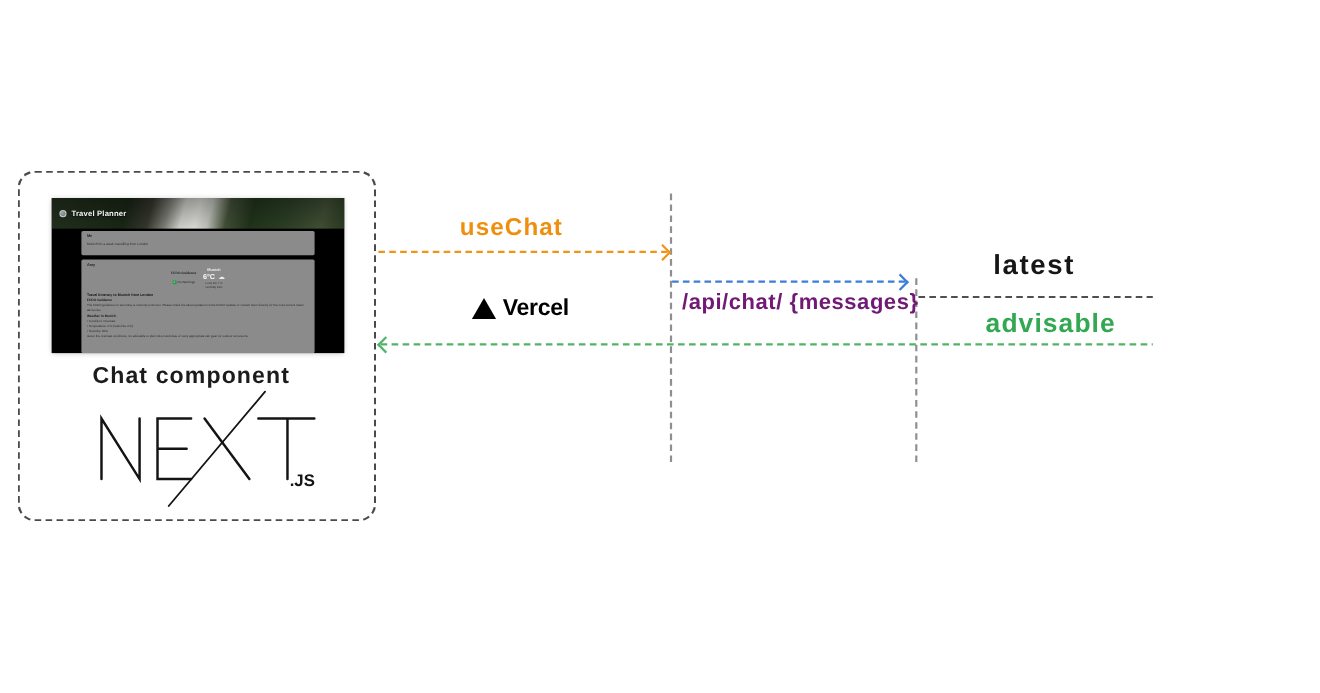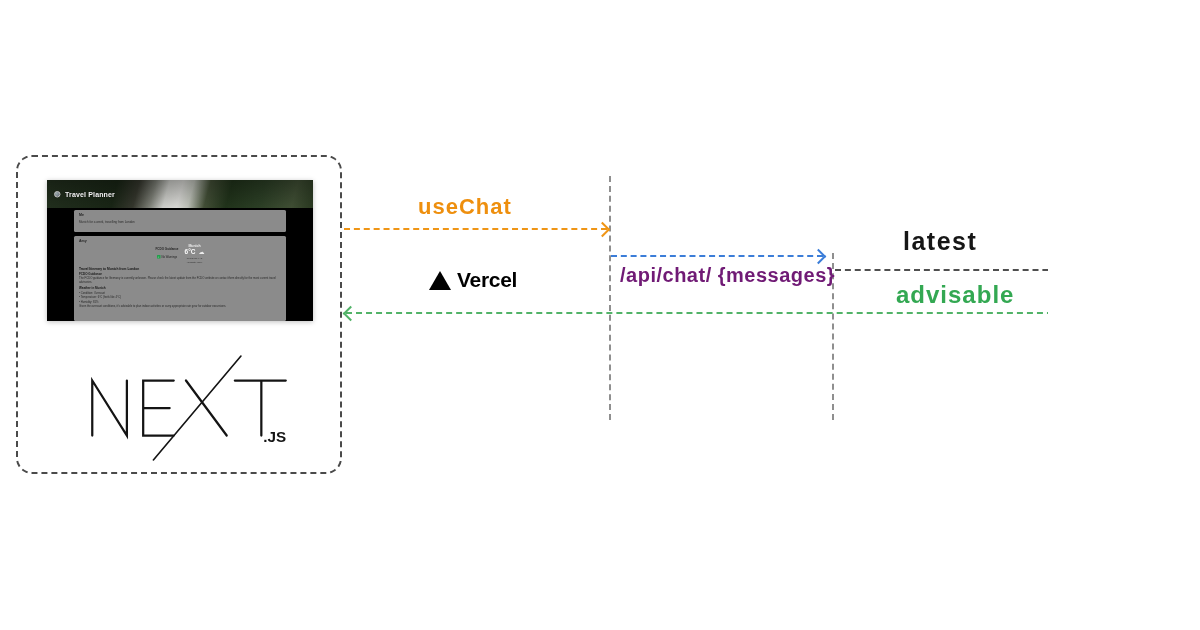--- a/index.html
+++ b/index.html
@@ -133,20 +133,21 @@
           <div class="h2">Weather in Munich</div>
           <div class="bullet">Condition: Overcast</div>
           <div class="bullet">Temperature: 6°C (feels like 4°C)</div>
           <div class="bullet">Humidity: 81%</div>
           <div class="p">Given the overcast conditions, it's advisable to plan indoor activities or carry appropriate rain gear for outdoor excursions.</div>
         </div>
       </div>
     </div>
   </div>
 
+  <div class="abs chat-label">Chat component</div>
 
   <svg class="abs next-logo" width="204" height="110" viewBox="0 0 200 108">
     <g stroke="#141414" fill="none" stroke-width="2.2" stroke-linecap="round">
       <path d="M6 82 L6 28 L40 82 L40 28"></path>
       <path d="M86 28 H56 V82 H86 M56 55 H82"></path>
       <path d="M98 28 L138 82"></path>
       <path d="M66 106 L152 4" stroke-width="1.6"></path>
       <path d="M146 28 H196 M172 28 V82"></path>
     </g>
     <text x="174" y="88" font-family="Liberation Sans, sans-serif" font-size="15" font-weight="bold" fill="#141414">.JS</text>

